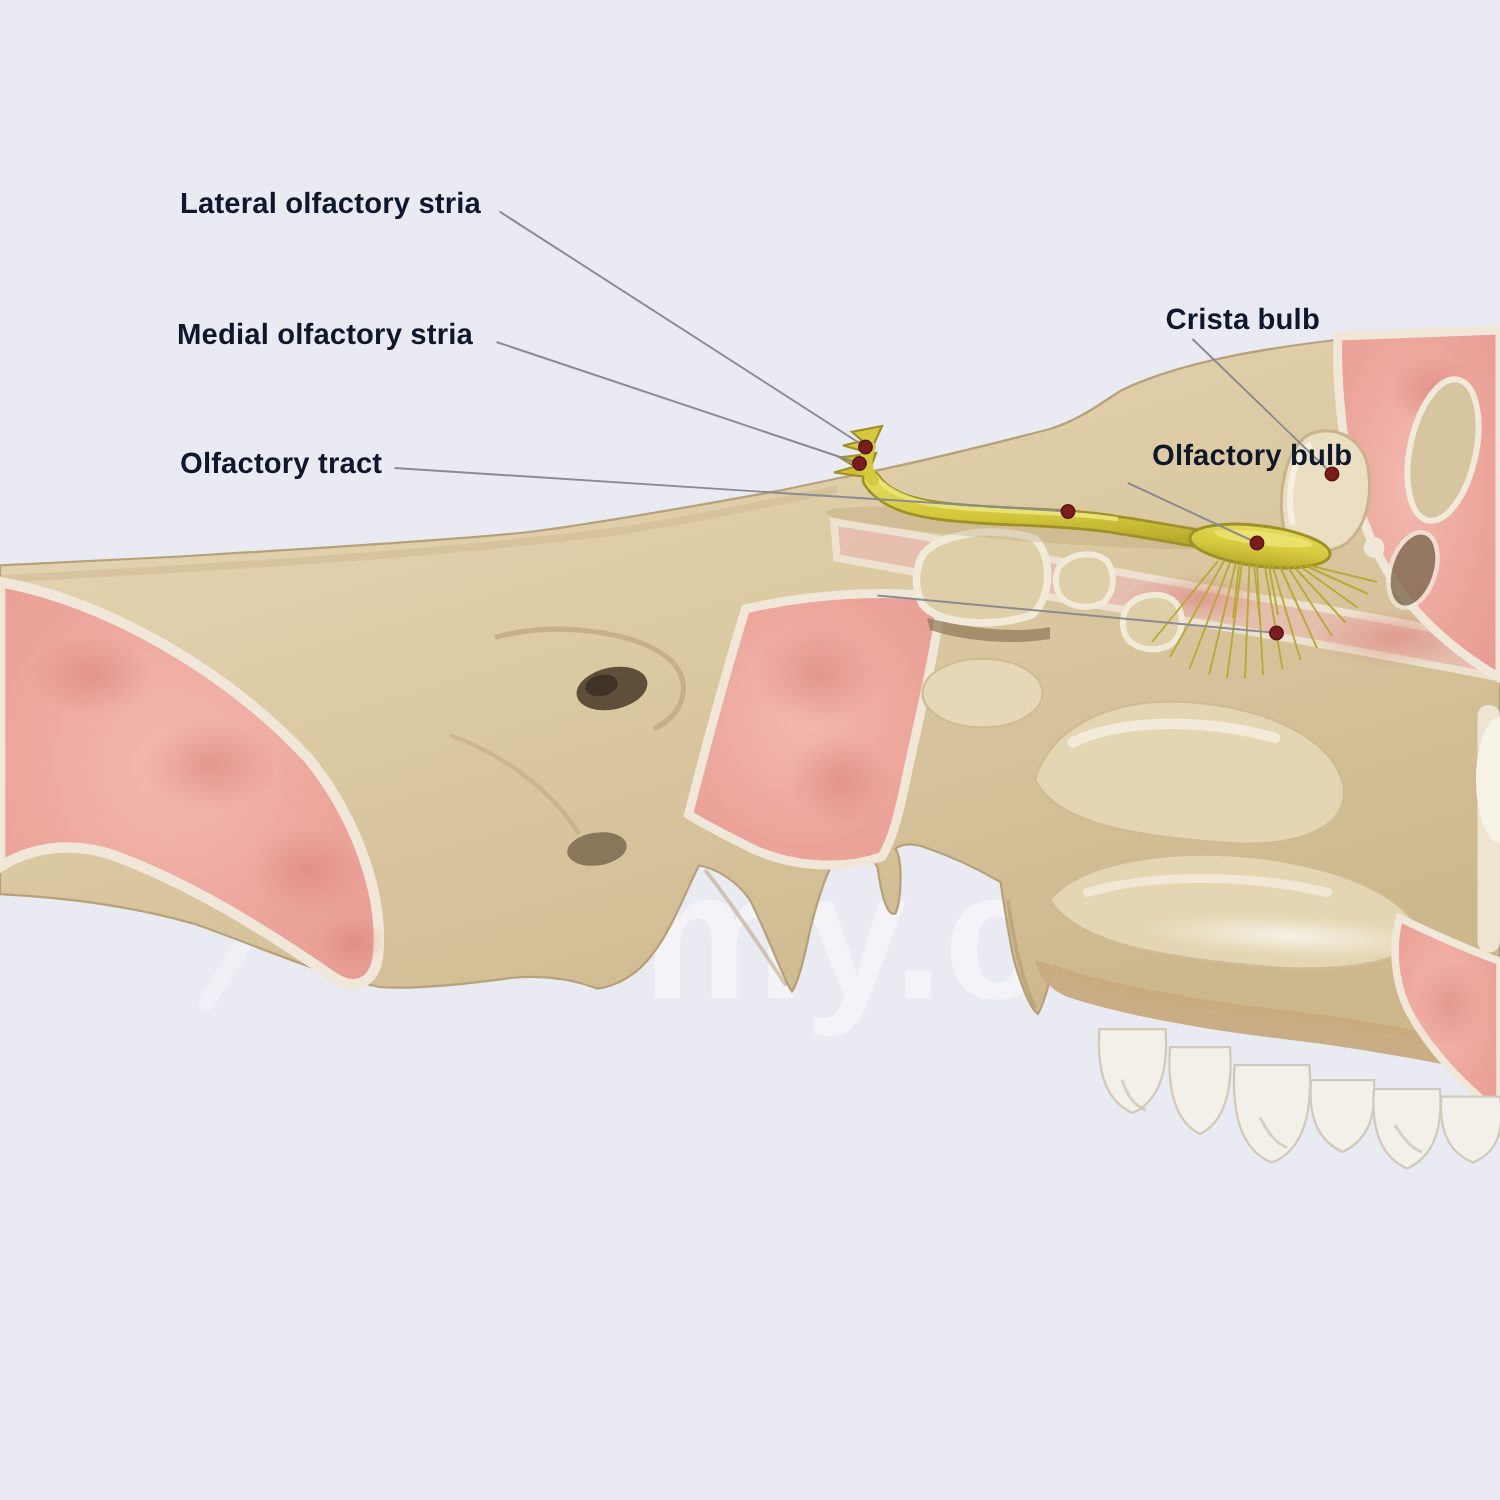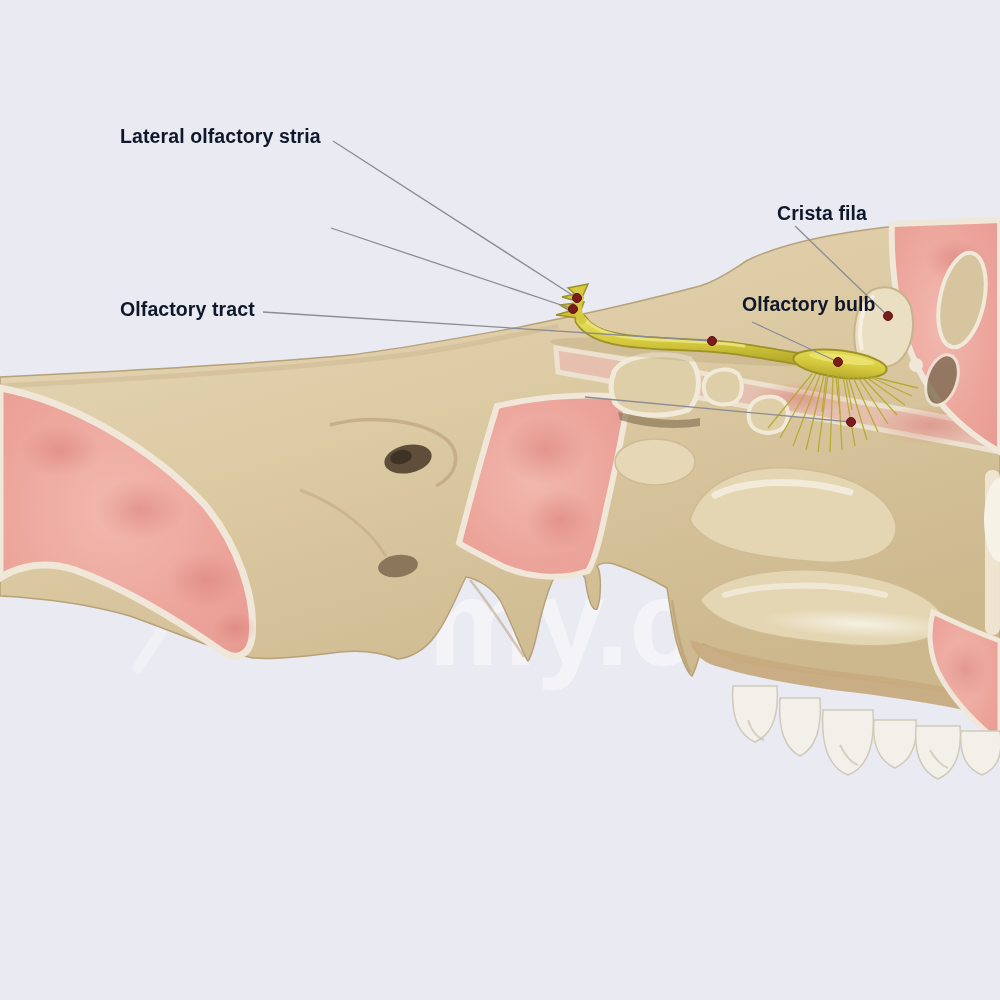--- a/index.html
+++ b/index.html
@@ -247,17 +247,18 @@
     <circle r="4.5" cx="577" cy="298"></circle>
     <circle r="4.5" cx="573" cy="309"></circle>
     <circle r="4.5" cx="712" cy="341"></circle>
     <circle r="4.5" cx="888" cy="316"></circle>
     <circle r="4.5" cx="838" cy="362"></circle>
     <circle r="4.5" cx="851" cy="422"></circle>
   </g>
 </svg>
 
 <div class="ann-label" style="left:120px;top:126px;">Lateral olfactory stria</div>
+<div class="ann-label" style="left:118px;top:213px;">Medial olfactory stria</div>
 <div class="ann-label" style="left:120px;top:299px;text-align:right;">Olfactory tract</div>
-<div class="ann-label" style="left:777px;top:203px;">Crista fila</div>
-<div class="ann-label" style="left:742px;top:294px;">Olfactory bulb</div>
+<div class="ann-label" style="left:777px;top:203px;">Crista bulb</div>
+<div class="ann-label" style="left:768px;top:294px;">Olfactory bulb</div>
 
 </div>
 
 </body></html>

